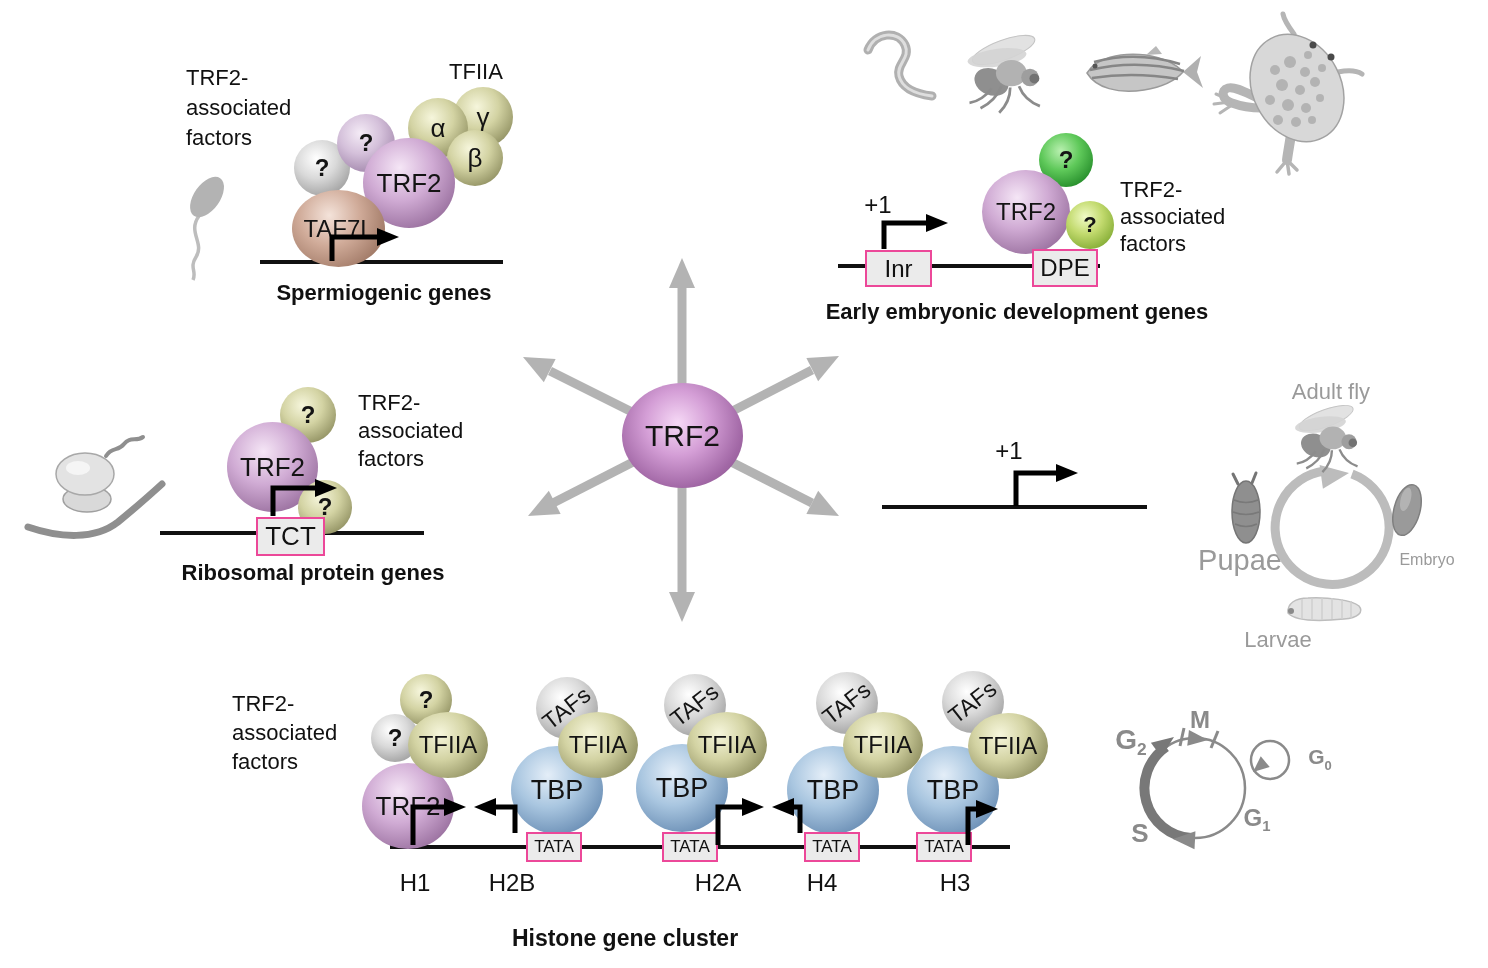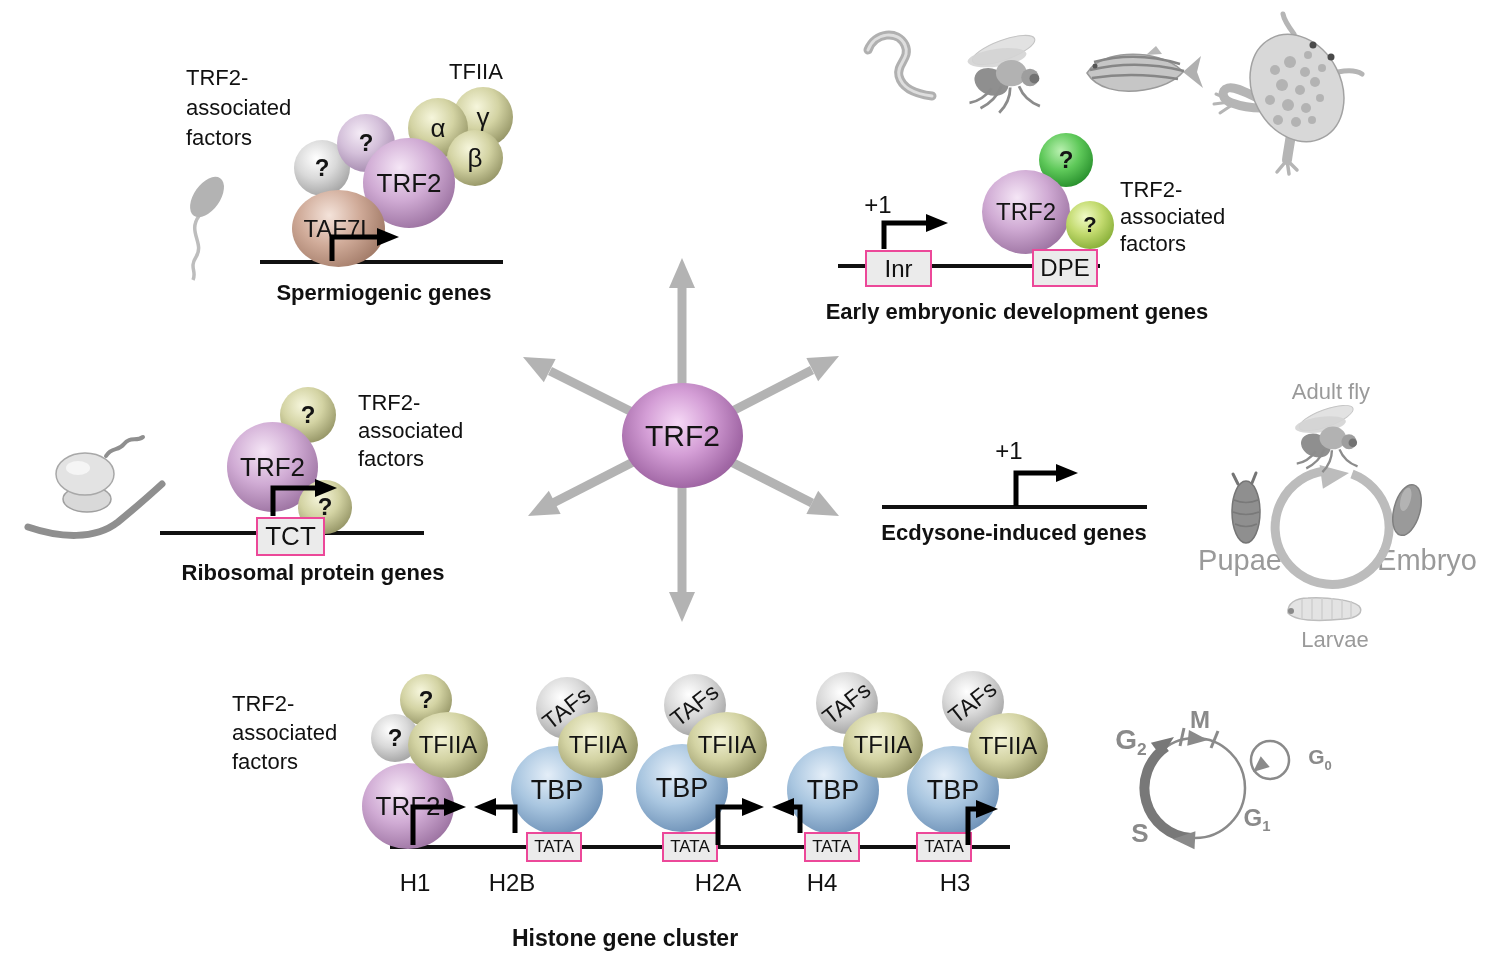--- a/index.html
+++ b/index.html
@@ -182,26 +182,25 @@
   <div class="lbl ctr bold" style="left:1017px;top:312px;font-size:22px">Early embryonic development genes</div>
 
   <div class="assoc" style="left:358px;top:389px;line-height:28px">
     <div>TRF2-</div>
       <div>associated</div>
       <div>factors</div>
   </div>
   <div class="lbl ctr bold" style="left:313px;top:573px;font-size:22px">Ribosomal protein genes</div>
 
   <div class="lbl ctr" style="left:1009px;top:451px;font-size:24px">+1</div>
-  <div class="lbl ctr bold" style="left:1014px;top:533px;font-size:22px">Ecdysone-induced genes</div>
 
   <div class="lbl ctr grayt" style="left:1331px;top:392px;font-size:22px">Adult fly</div>
-  <div class="lbl ctr grayt" style="left:1427px;top:560px;font-size:29px">Embryo</div>
+  <div class="lbl ctr grayt" style="left:1427px;top:560px;font-size:16px">Embryo</div>
   <div class="lbl ctr grayt" style="left:1240px;top:560px;font-size:29px">Pupae</div>
-  <div class="lbl ctr grayt" style="left:1335px;top:640px;font-size:22px">Larvae</div>
+  <div class="lbl ctr grayt" style="left:1278px;top:640px;font-size:22px">Larvae</div>
 
   <div class="assoc" style="left:232px;top:689px;line-height:29px">
     <div>TRF2-</div>
       <div>associated</div>
       <div>factors</div>
   </div>
   <div class="lbl ctr" style="left:415px;top:883px;font-size:24px">H1</div>
   <div class="lbl ctr" style="left:512px;top:883px;font-size:24px">H2B</div>
   <div class="lbl ctr" style="left:718px;top:883px;font-size:24px">H2A</div>
   <div class="lbl ctr" style="left:822px;top:883px;font-size:24px">H4</div>

